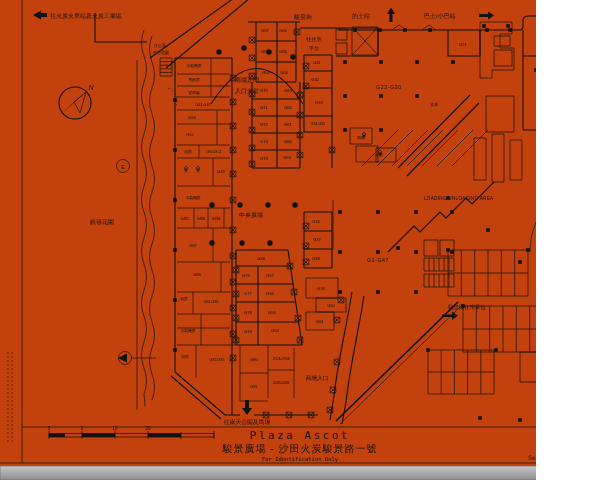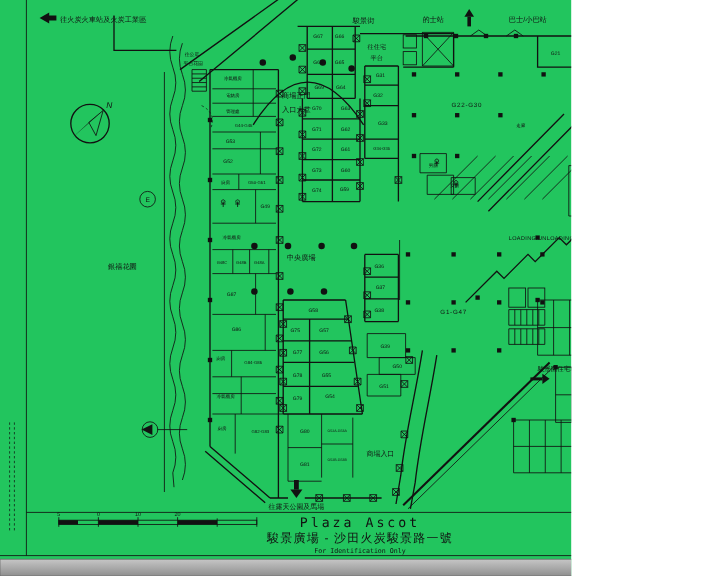--- a/index.html
+++ b/index.html
@@ -1,16 +1,16 @@
 <!DOCTYPE html>
 <html><head>
 <meta charset="utf-8">
 <style>
   html,body{margin:0;padding:0;background:#fff;}
-  #stage{position:relative;width:476px;height:480px;background:#22c55e;overflow:hidden;}
+  #stage{position:relative;width:536px;height:480px;background:#c2410c;overflow:hidden;}
   svg{position:absolute;left:0;top:0;}
   text{font-family:"Liberation Sans",sans-serif;fill:#111;}
   .ln{stroke:#111;stroke-width:.7;fill:none;}
   .ln2{stroke:#111;stroke-width:1.1;fill:none;}
   .ln3{stroke:#111;stroke-width:1.7;fill:none;}
   .dashed{stroke:#111;stroke-width:.6;fill:none;stroke-dasharray:2,2;}
   .unit{font-size:4.2px;text-anchor:middle;}
   .unit-big{font-size:5.2px;letter-spacing:.6px;text-anchor:middle;}
   .room{font-size:3.8px;text-anchor:middle;}
   .ann{font-size:6px;text-anchor:start;}

